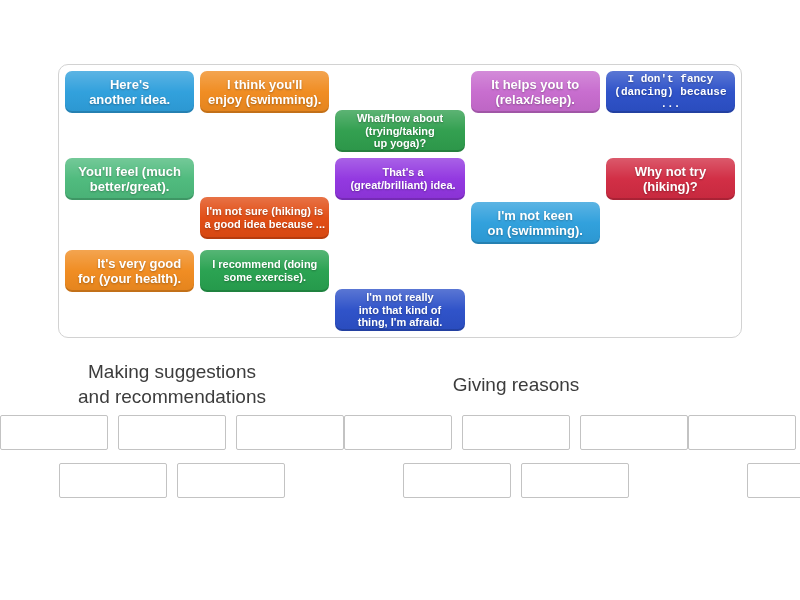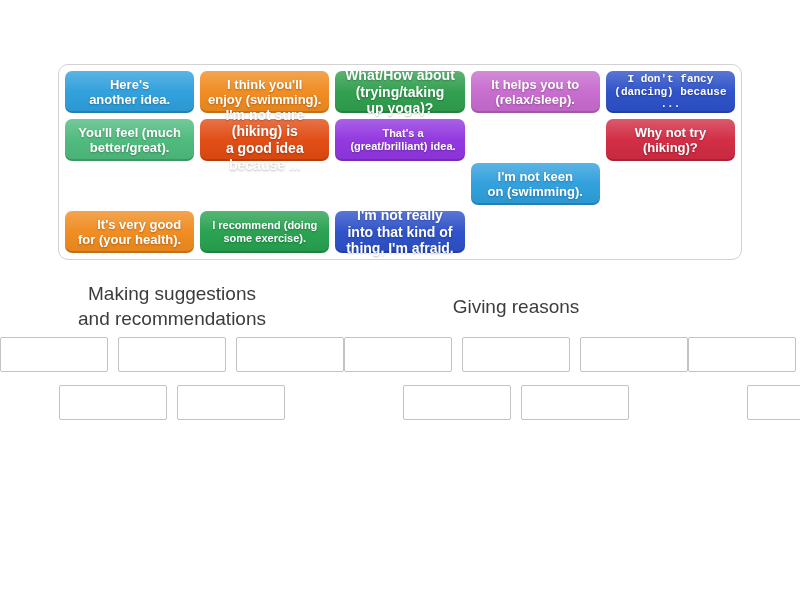--- a/index.html
+++ b/index.html
@@ -40,21 +40,21 @@
     white-space: pre-line;
     line-height: 1.18;
     text-shadow: 0 1px 2px rgba(0,0,0,0.28);
     background-image: linear-gradient(rgba(255,255,255,0.22), rgba(255,255,255,0.02) 50%, rgba(0,0,0,0.05));
     box-shadow: inset 0 -2px 0 rgba(0,0,0,0.15);
     cursor: grab;
     padding: 1px 2px;
   }
   .tile.lg { font-size: 13px; }
   .tile.md { font-size: 11px; }
-  .tile.sm { font-size: 14px; }
+  .tile.sm { font-size: 11px; margin-top: 39px; }
 
   
   .groups {
     width: 800px;
     margin-top: 20px;
     display: grid;
     grid-template-columns: 1fr 1fr 1fr 1fr;
     row-gap: 20px;
   }
   .group {

